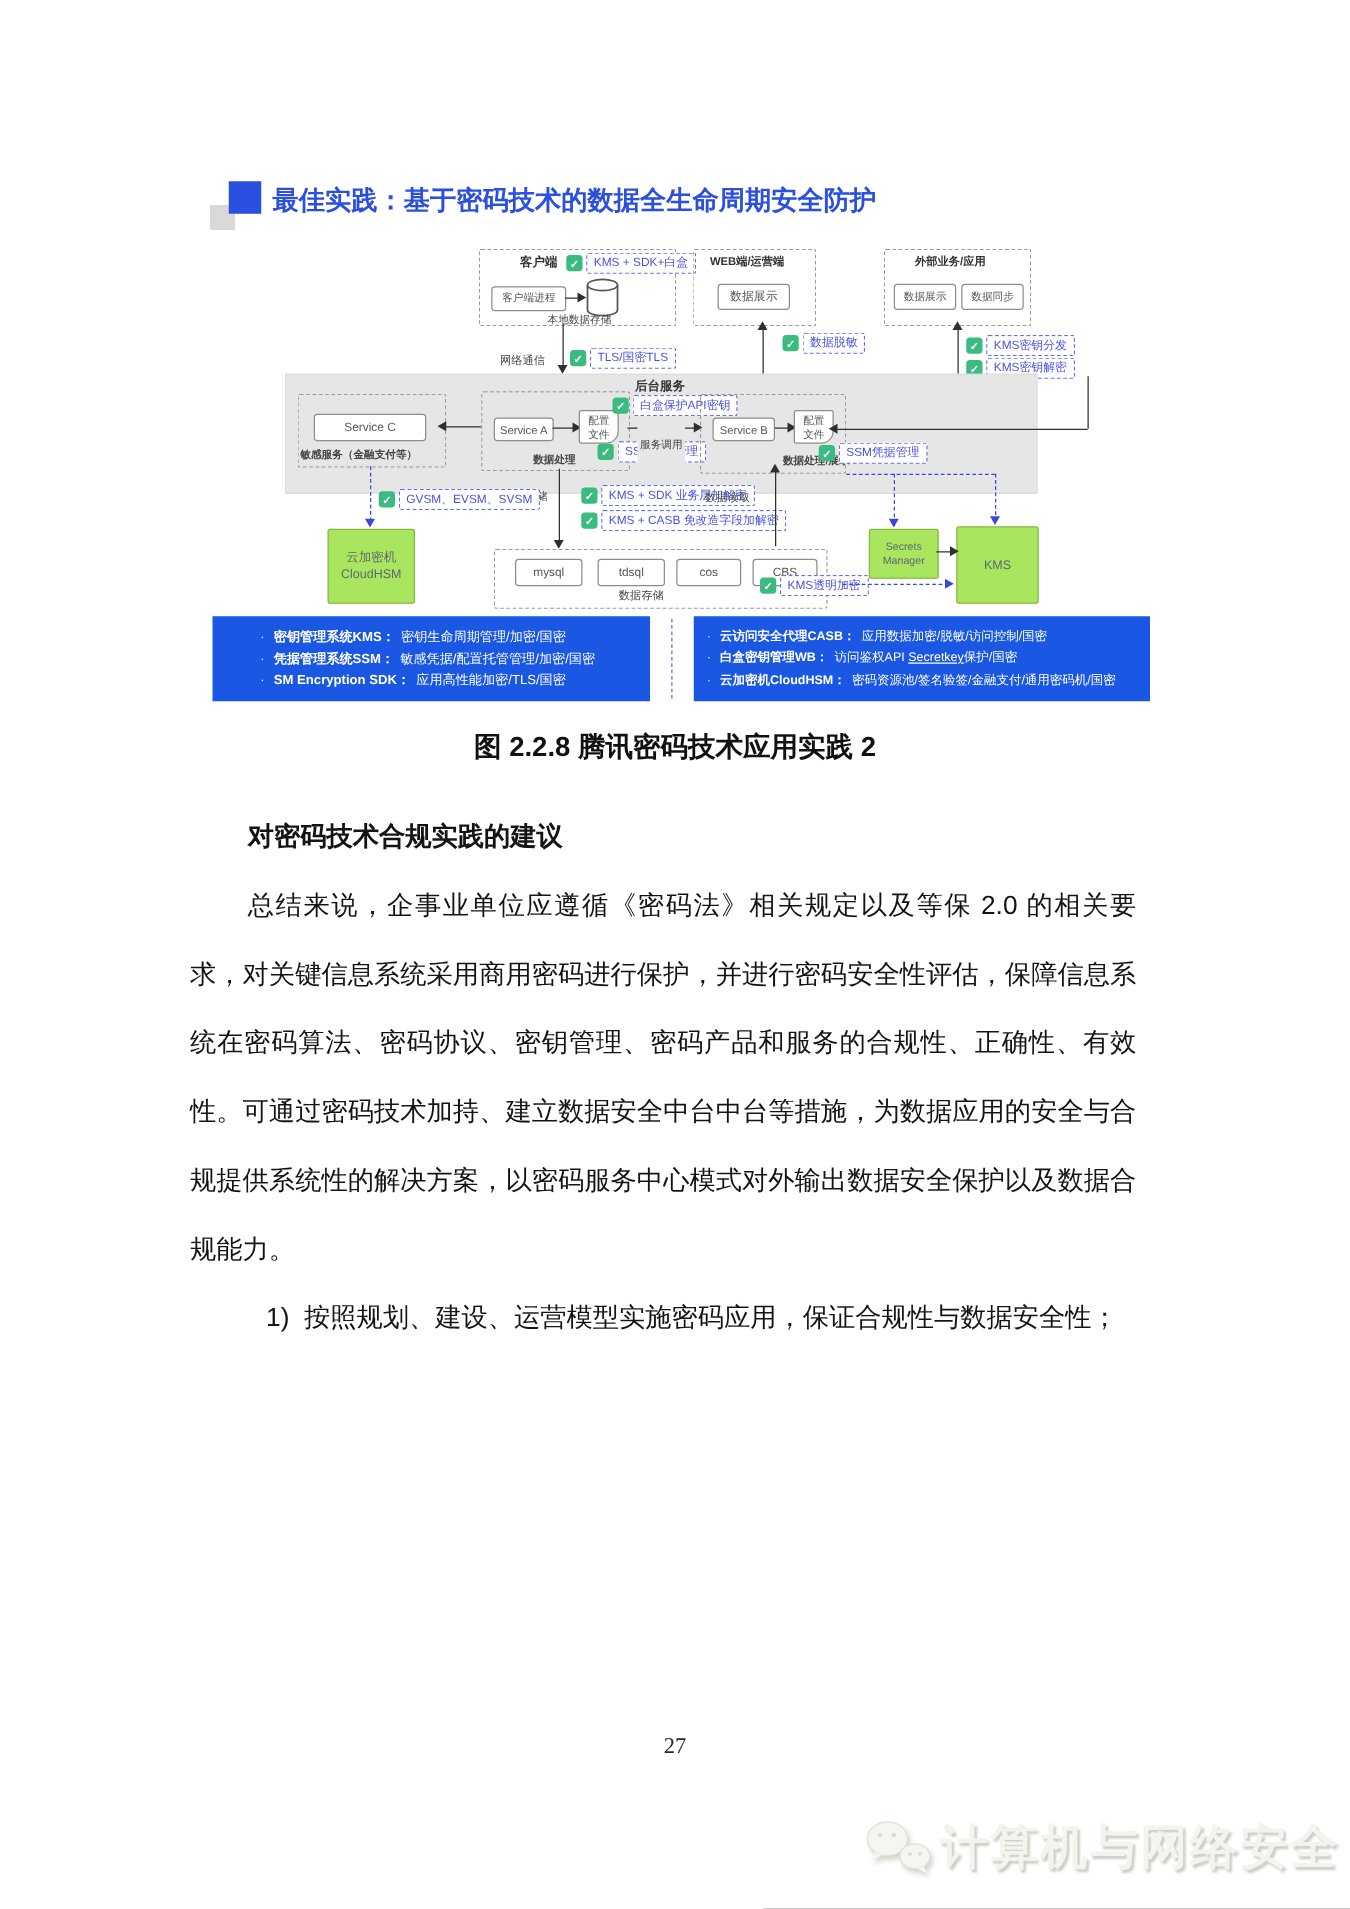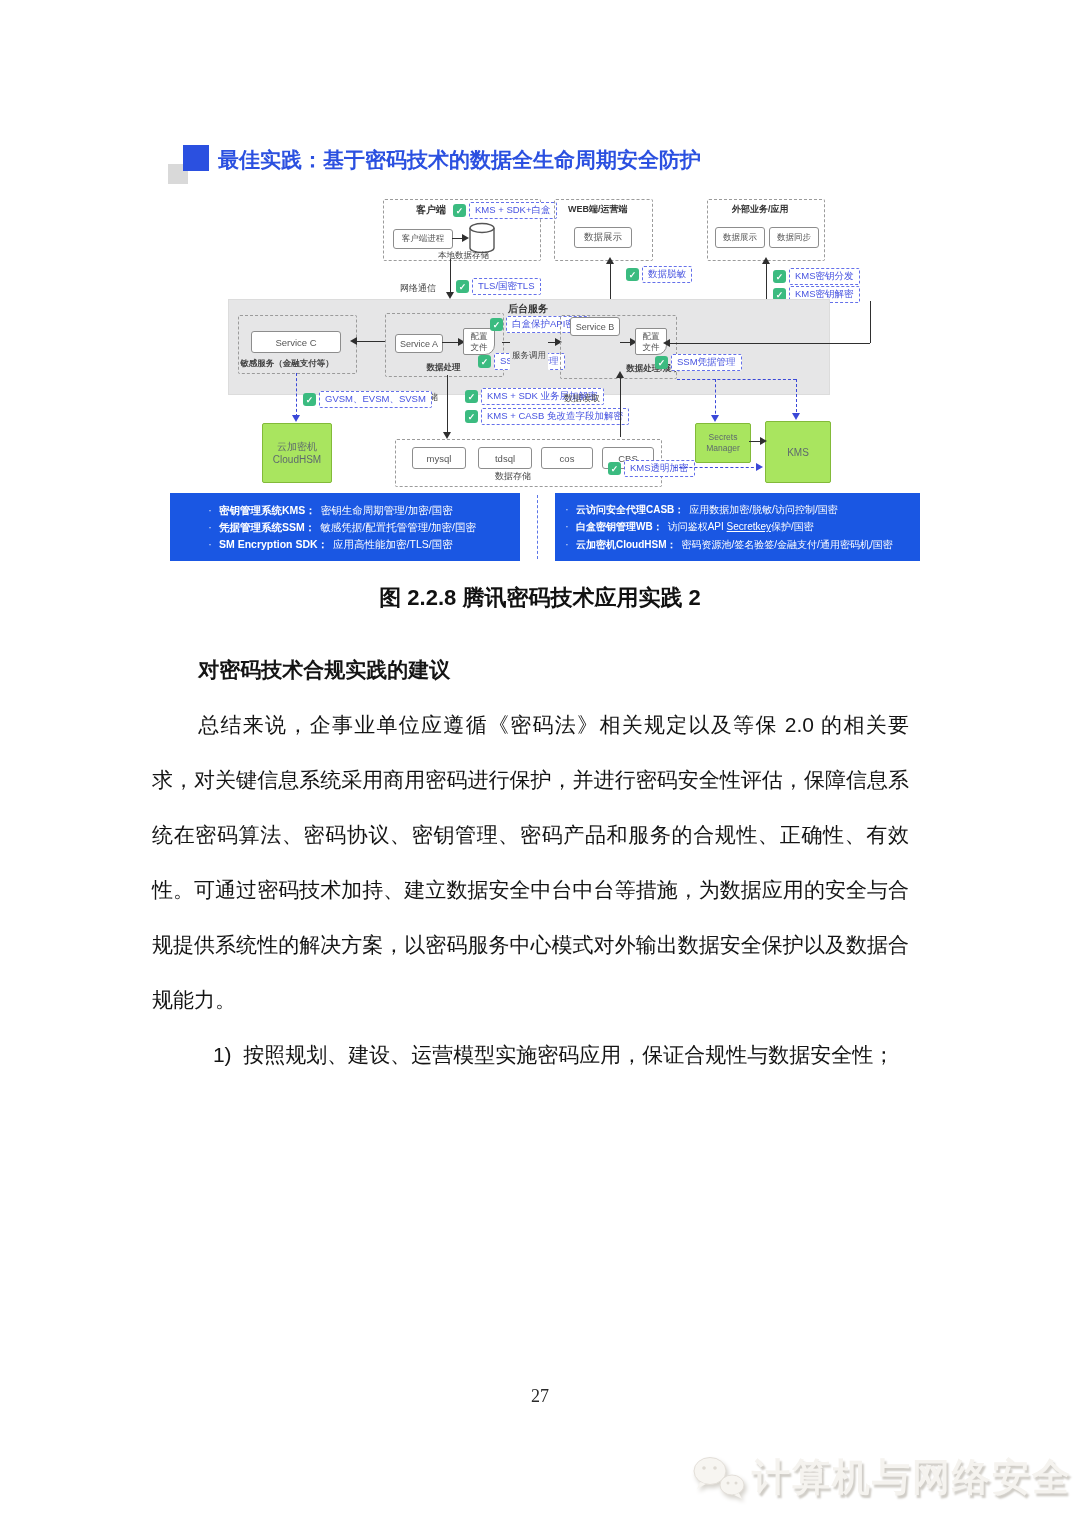--- a/index.html
+++ b/index.html
@@ -154,21 +154,21 @@
     <div class="badge" style="left:328px;top:158px;">
       <span class="chk"></span>
       <span class="blab">SSM凭据管理</span>
     </div>
 
     <div class="hl" style="left:352px;top:147px;width:56px;"></div>
     <div class="tri tr" style="left:405px;top:143px;"></div>
     <div class="glabel" style="left:360px;top:139px;font-size:8.5px;background:#e6e6e7;padding:16px 2px;">服务调用</div>
 
     <div class="dbox" style="left:410px;top:120px;width:115px;height:62px;"></div>
-    <div class="wbox" style="left:420px;top:122px;width:48px;height:17px;font-size:9px;">Service B</div>
+    <div class="wbox" style="left:420px;top:139px;width:48px;height:17px;font-size:9px;">Service B</div>
     <div class="hl" style="left:470px;top:147px;width:12px;"></div>
     <div class="tri tr" style="left:480px;top:143px;"></div>
     <div class="doc" style="left:485px;top:133px;">配置文件</div>
     <div class="glabel" style="left:410px;top:168px;width:96px;text-align:center;font-size:8.5px;font-weight:bold;margin-left:45px;">数据处理/展示</div>
     <div class="badge" style="left:505px;top:159px;">
       <span class="chk"></span>
       <span class="blab">SSM凭据管理</span>
     </div>
 
     <div class="vl" style="left:720px;top:106px;height:42px;"></div>

